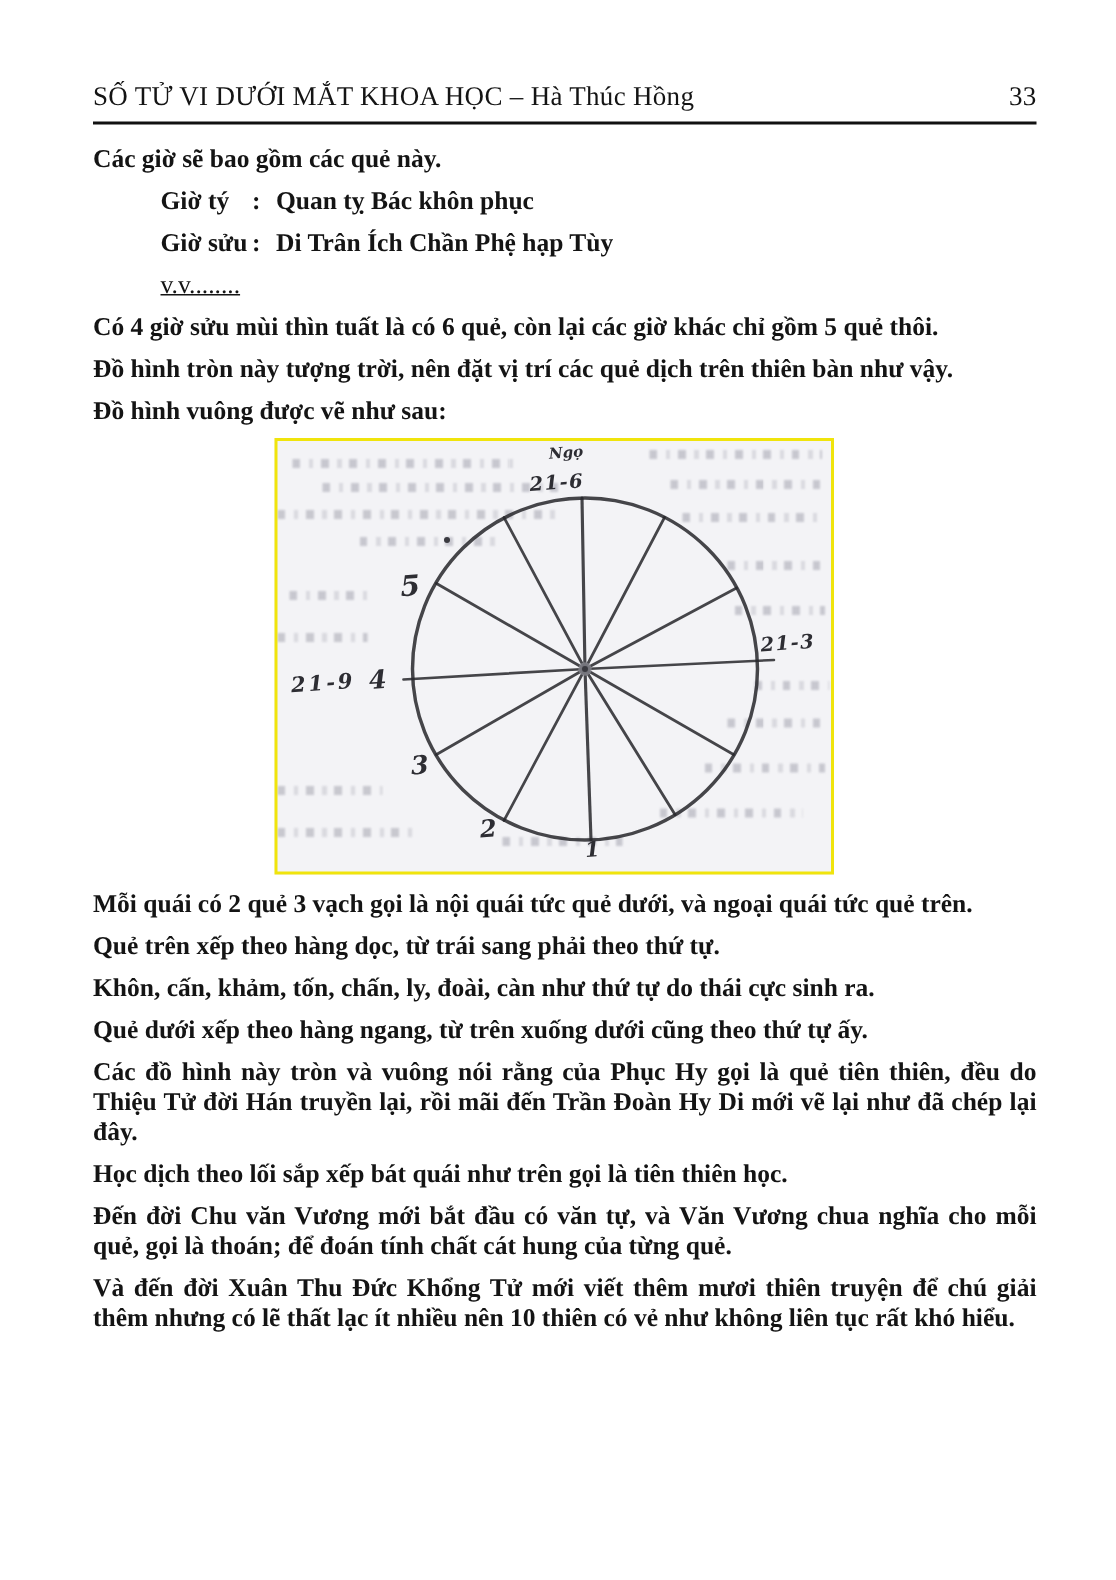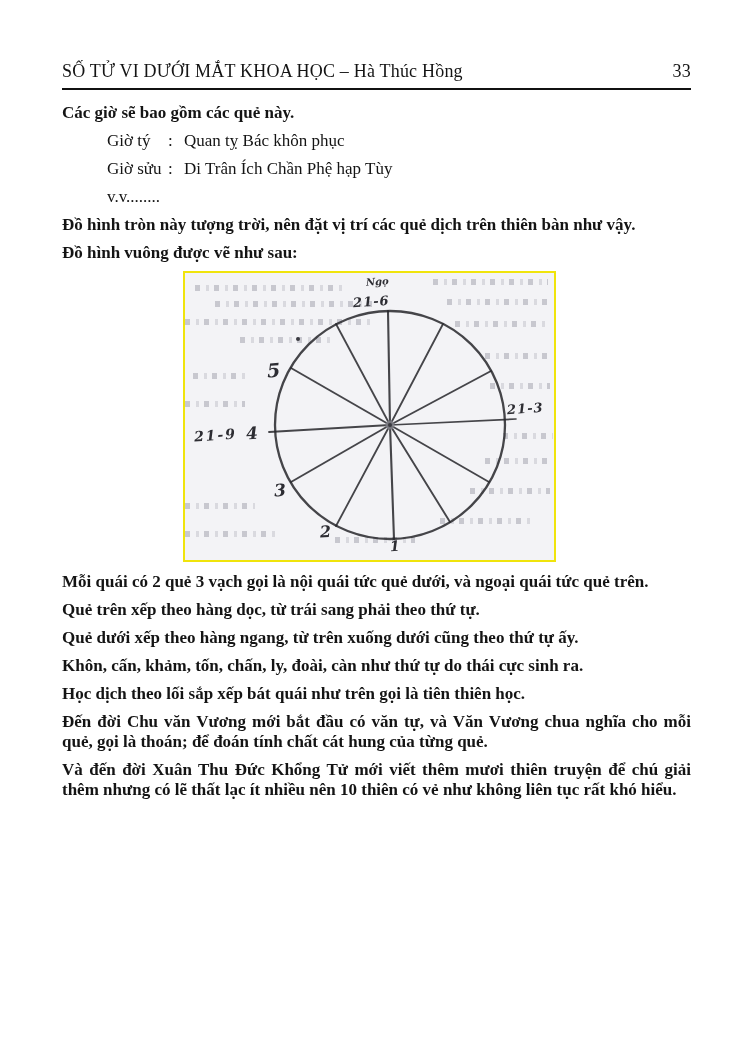--- a/index.html
+++ b/index.html
@@ -1,32 +1,32 @@
 <!DOCTYPE html>
 <html><head>
 <meta charset="utf-8">
 <style>
   html,body{margin:0;padding:0;}
   body{
     width:744px;height:1053px;background:#ffffff;color:#141414;
     font-family:"Liberation Serif", serif;font-size:17px;
     position:relative;overflow:hidden;
   }
-  .page{padding:18px 53px 0 62px;margin-top:43px;}
+  .page{padding:54px 53px 0 62px;}
   .header{
     display:flex;justify-content:space-between;align-items:baseline;
     font-size:18px;line-height:20px;letter-spacing:.2px;
     border-bottom:2px solid #111;padding-bottom:7px;
   }
   .para{margin:0 0 8px;line-height:20px;text-align:justify;font-weight:bold;}
   .para.first{margin-top:13px;}
-  .hour-row{margin:0 0 8px 45px;line-height:20px;}
+  .hour-row{margin:0 0 8px 45px;line-height:20px;font-weight:bold;}
   .hl{display:inline-block;width:61px;}
   .hs{display:inline-block;width:16px;}
-  .etc-row{margin:0 0 8px 45px;line-height:20px;}
+  .etc-row{margin:0 0 8px 45px;line-height:20px;text-decoration:underline;}
   
   .figure{
     position:relative;width:369px;height:287px;
     margin:6px 0 10px 121px;
     border:2px solid #f0e40c;
     background:#f3f3f6;
     overflow:hidden;
   }
   .figure svg{position:absolute;left:0;top:0;}
   .hw{
@@ -55,20 +55,21 @@
   <p class="para first">Các giờ sẽ bao gồm các quẻ này.</p>
 
   <div class="hour-row">
     <span class="hl">Giờ tý</span><span class="hs">:</span><span>Quan tỵ Bác khôn phục</span>
   </div>
   <div class="hour-row">
     <span class="hl">Giờ sửu</span><span class="hs">:</span><span>Di Trân Ích Chần Phệ hạp Tùy</span>
   </div>
   <div class="etc-row">v.v........</div>
 
+  <p class="para">Có 4 giờ sửu mùi thìn tuất là có 6 quẻ, còn lại các giờ khác chỉ gồm 5 quẻ thôi.</p>
   <p class="para">Đồ hình tròn này tượng trời, nên đặt vị trí các quẻ dịch trên thiên bàn như vậy.</p>
   <p class="para">Đồ hình vuông được vẽ như sau:</p>
 
   <div class="figure">
 
     <i class="nz" style="left:10px;top:12px;width:150px"></i>
     <i class="nz" style="left:30px;top:28px;width:160px"></i>
     <i class="nz" style="left:0px;top:46px;width:185px"></i>
     <i class="nz" style="left:55px;top:64px;width:90px"></i>
     <i class="nz" style="left:248px;top:6px;width:115px"></i>
@@ -113,19 +114,20 @@
     <span class="hw" style="left:82px;top:88px;font-size:19px">5</span>
     <span class="hw" style="left:9px;top:155px;font-size:14px;letter-spacing:2px">21-9</span>
     <span class="hw" style="left:61px;top:152px;font-size:17px">4</span>
     <span class="hw" style="left:89px;top:209px;font-size:17px">3</span>
     <span class="hw" style="left:135px;top:251px;font-size:16px">2</span>
     <span class="hw" style="left:205px;top:266px;font-size:14px">1</span>
   </div>
 
   <p class="para">Mỗi quái có 2 quẻ 3 vạch gọi là nội quái tức quẻ dưới, và ngoại quái tức quẻ trên.</p>
   <p class="para">Quẻ trên xếp theo hàng dọc, từ trái sang phải theo thứ tự.</p>
+  <p class="para">Khôn, cấn, khảm, tốn, chấn, ly, đoài, càn như thứ tự do thái cực sinh ra.</p>
   <p class="para">Quẻ dưới xếp theo hàng ngang, từ trên xuống dưới cũng theo thứ tự ấy.</p>
-  <p class="para">Khôn, cấn, khảm, tốn, chấn, ly, đoài, càn như thứ tự do thái cực sinh ra.</p>
+  <p class="para">Các đồ hình này tròn và vuông nói rằng của Phục Hy gọi là quẻ tiên thiên, đều do Thiệu Tử đời Hán truyền lại, rồi mãi đến Trần Đoàn Hy Di mới vẽ lại như đã chép lại đây.</p>
   <p class="para">Học dịch theo lối sắp xếp bát quái như trên gọi là tiên thiên học.</p>
   <p class="para">Đến đời Chu văn Vương mới bắt đầu có văn tự, và Văn Vương chua nghĩa cho mỗi quẻ, gọi là thoán; để đoán tính chất cát hung của từng quẻ.</p>
   <p class="para">Và đến đời Xuân Thu Đức Khổng Tử mới viết thêm mươi thiên truyện để chú giải thêm nhưng có lẽ thất lạc ít nhiều nên 10 thiên có vẻ như không liên tục rất khó hiểu.</p>
 
 </div>
 
 </body></html>

